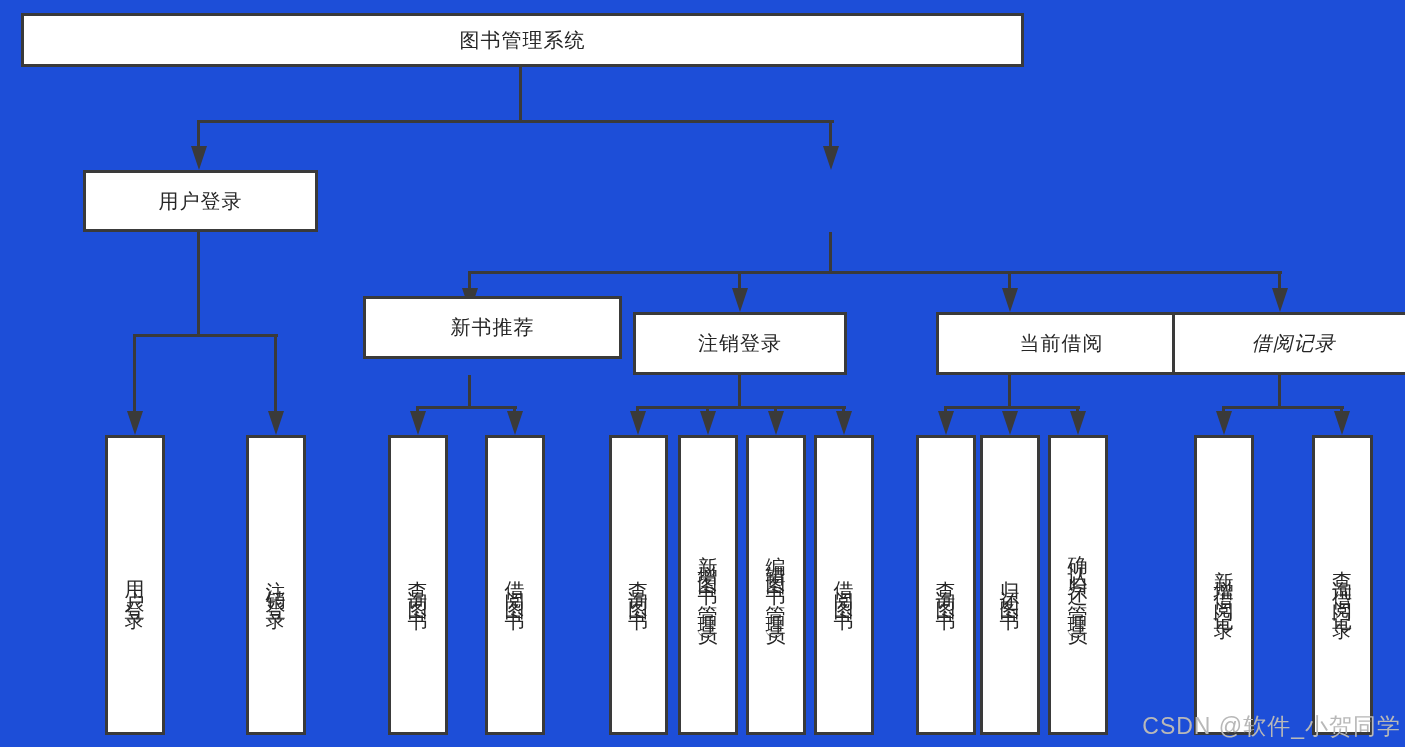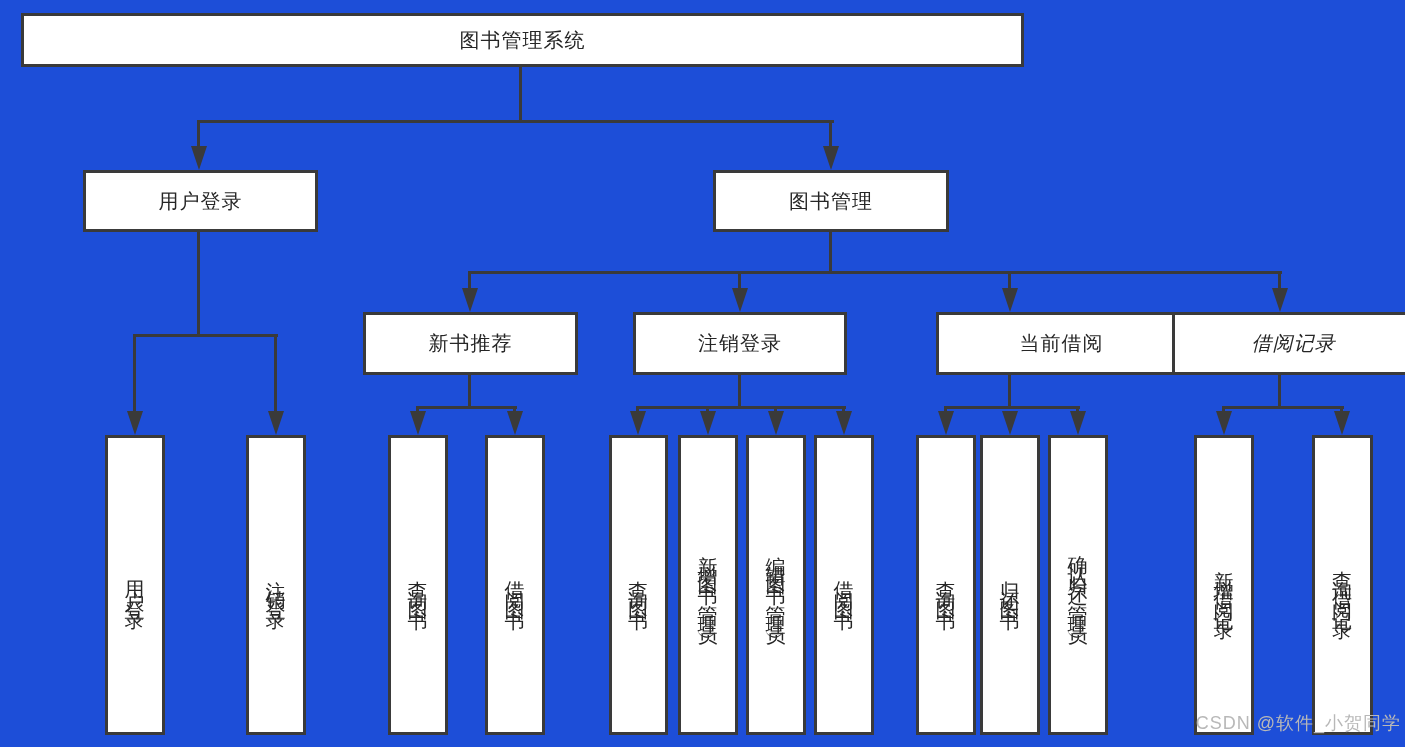--- a/index.html
+++ b/index.html
@@ -18,59 +18,58 @@
   }
   .hline{position:absolute;height:3px;background:#3a3a3a;}
   .vline{position:absolute;width:3px;background:#3a3a3a;}
   .arrow{
     position:absolute;width:0;height:0;
     border-left:8px solid transparent;border-right:8px solid transparent;
     border-top:24px solid #3a3a3a;
   }
   .watermark{
     position:absolute;top:711px;right:4px;
-    font-size:18px;color:#b8b8b8;letter-spacing:1px;white-space:nowrap;
+    font-size:23px;color:#b8b8b8;letter-spacing:1px;white-space:nowrap;
   }
 </style>
 </head>
 <body>
 
 <div id="stage">
 
   <div class="box" style="left:21px;top:13px;width:1003px;height:54px;">图书管理系统</div>
 
   <div class="vline" style="left:519px;top:65px;height:56px;"></div>
   <div class="hline" style="left:197px;top:120px;width:637px;"></div>
   <div class="vline" style="left:197px;top:120px;height:28px;"></div>
   <div class="vline" style="left:829px;top:120px;height:28px;"></div>
   <div class="arrow" style="left:191px;top:146px;"></div>
   <div class="arrow" style="left:823px;top:146px;"></div>
 
   <div class="box" style="left:83px;top:170px;width:235px;height:62px;">用户登录</div>
-  <div class="box" style="left:713px;top:170px;width:236px;height:62px;">图书管理</div>
 
   <div class="vline" style="left:197px;top:232px;height:104px;"></div>
   <div class="hline" style="left:134px;top:334px;width:144px;"></div>
   <div class="vline" style="left:133px;top:334px;height:78px;"></div>
   <div class="vline" style="left:274px;top:334px;height:78px;"></div>
   <div class="arrow" style="left:127px;top:411px;"></div>
   <div class="arrow" style="left:268px;top:411px;"></div>
 
   <div class="vline" style="left:829px;top:232px;height:42px;"></div>
   <div class="hline" style="left:468px;top:271px;width:814px;"></div>
   <div class="vline" style="left:468px;top:271px;height:19px;"></div>
   <div class="vline" style="left:738px;top:271px;height:19px;"></div>
   <div class="vline" style="left:1008px;top:271px;height:19px;"></div>
   <div class="vline" style="left:1278px;top:271px;height:19px;"></div>
   <div class="arrow" style="left:462px;top:288px;"></div>
   <div class="arrow" style="left:732px;top:288px;"></div>
   <div class="arrow" style="left:1002px;top:288px;"></div>
   <div class="arrow" style="left:1272px;top:288px;"></div>
 
-  <div class="box" style="left:363px;top:312px;width:215px;height:63px;text-align:right;">新书推荐</div>
+  <div class="box" style="left:363px;top:296px;width:259px;height:63px;text-align:right;">新书推荐</div>
   <div class="box" style="left:633px;top:312px;width:214px;height:63px;">注销登录</div>
   <div class="box" style="left:936px;top:312px;width:251px;height:63px;">当前借阅</div>
   <div class="box" style="left:1172px;top:312px;width:243px;height:63px;font-style:italic;">借阅记录</div>
 
   <div class="vline" style="left:468px;top:375px;height:34px;"></div>
   <div class="hline" style="left:416px;top:406px;width:101px;"></div>
   <div class="vline" style="left:416px;top:406px;height:7px;"></div>
   <div class="vline" style="left:513px;top:406px;height:7px;"></div>
   <div class="arrow" style="left:410px;top:411px;"></div>
   <div class="arrow" style="left:507px;top:411px;"></div>

